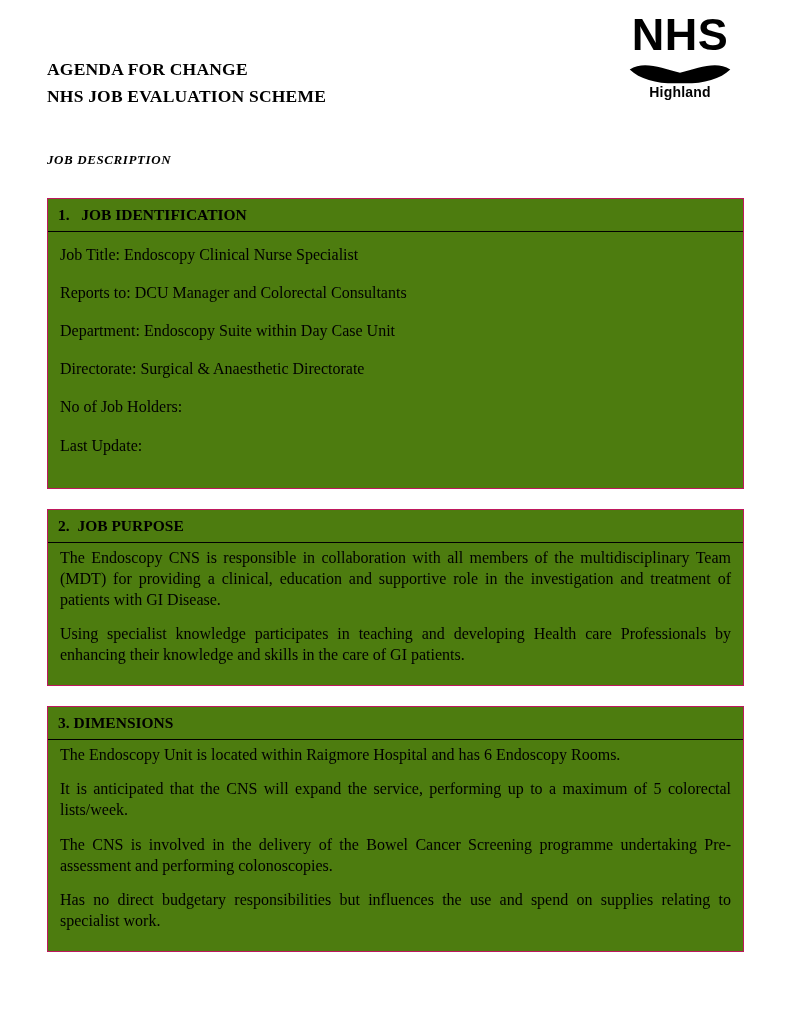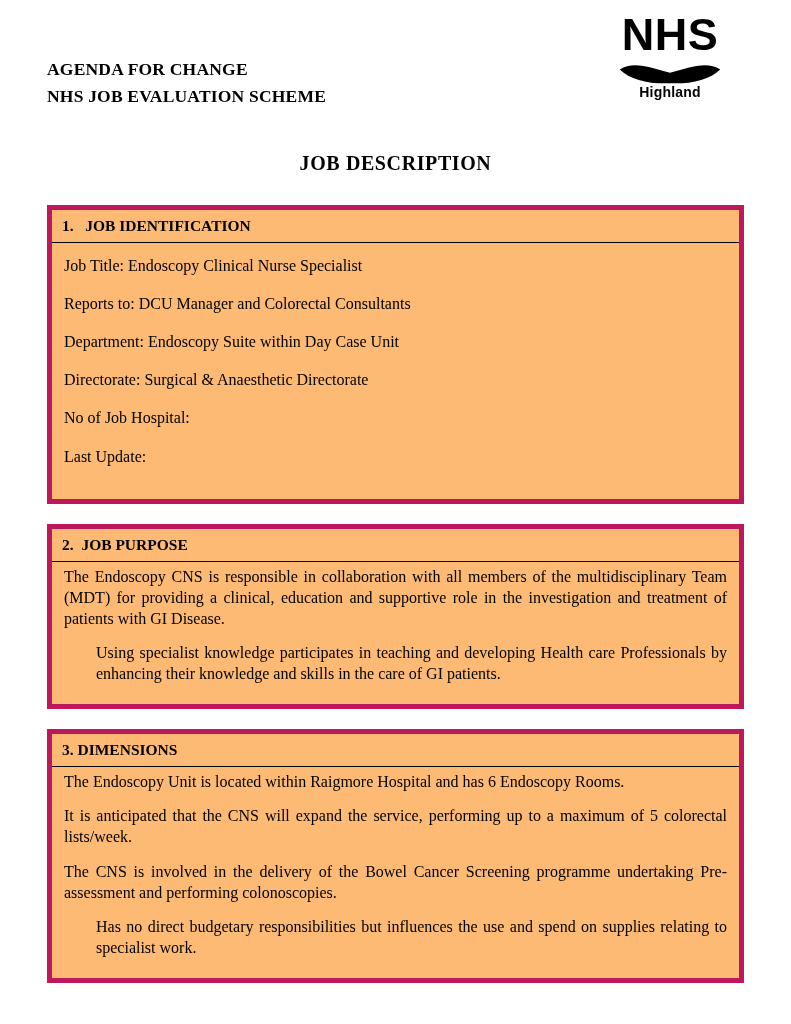--- a/index.html
+++ b/index.html
@@ -18,70 +18,70 @@
   }
   .doc-header { position: relative; height: 112px; }
   .header-titles {
     position: absolute; left: 0; right: 0; top: 42px;
     font-weight: bold;
     font-size: 17.5px;
     line-height: 1.55;
     letter-spacing: 0.2px;
   }
   .logo {
-    position: absolute; top: 0; right: 12px;
+    position: absolute; top: 0; right: 2px;
     width: 124px;
     text-align: center;
     font-family: "Liberation Sans", sans-serif;
   }
   .logo-nhs {
     font-weight: 900;
     font-size: 45px;
     line-height: 0.95;
     letter-spacing: 0.5px;
   }
   .logo-swoosh { display: block; width: 116px; height: 26px; margin: 2px auto 0 auto; }
   .logo-region {
     font-weight: bold;
     font-size: 14px;
     line-height: 1.05;
     letter-spacing: 0.2px;
   }
   .doc-title {
-    text-align: center;
-    font-size: 20px;
+    font-size: 13px;
     font-weight: bold;
     letter-spacing: 0.6px;
     margin: 26px 0 30px 0;
+    font-style: italic;
   }
   .box {
-    border: 5px solid #be185d;
+    border: 1px solid #be185d;
     margin-bottom: 20px;
-    background: #fdba74;
+    background: #4d7c0f;
   }
   .box-heading {
     font-weight: bold;
     font-size: 15.5px;
     padding: 7px 10px 7px 10px;
     border-bottom: 1px solid #000;
     white-space: pre;
   }
   .box-body {
     padding: 12px 12px 14px 12px;
     font-size: 16px;
     line-height: 1.32;
   }
   .box-body-lines p { margin: 0 0 17px 0; }
   .box-body-lines p:last-child { margin-bottom: 18px; }
   .box-body-paras { padding-top: 4px; }
   .box-body-paras p {
     text-align: justify;
     margin: 0 0 13px 0;
   }
-  .box-body-paras p:last-child { margin-bottom: 6px; margin-left: 32px; }
+  .box-body-paras p:last-child { margin-bottom: 6px; }
   .tall { min-height: 210px; }
 </style>
 </head>
 <body>
 
 <div class="page">
 
   <header class="doc-header">
     <div class="header-titles">
       <div>AGENDA FOR CHANGE</div>
@@ -98,21 +98,21 @@
 
   <h1 class="doc-title">JOB DESCRIPTION</h1>
 
   <section class="box">
     <div class="box-heading">1.   JOB IDENTIFICATION</div>
     <div class="box-body box-body-lines">
       <p>Job Title: Endoscopy Clinical Nurse Specialist</p>
       <p>Reports to: DCU Manager and Colorectal Consultants</p>
       <p>Department: Endoscopy Suite within Day Case Unit</p>
       <p>Directorate: Surgical &amp; Anaesthetic Directorate</p>
-      <p>No of Job Hospital:</p>
+      <p>No of Job Holders:</p>
       <p>Last Update:</p>
     </div>
   </section>
 
   <section class="box">
     <div class="box-heading">2.  JOB PURPOSE</div>
     <div class="box-body box-body-paras">
       <p>The Endoscopy CNS is responsible in collaboration with all members of the multidisciplinary Team (MDT) for providing a clinical, education and supportive role in the investigation and treatment of patients with GI Disease.</p>
       <p>Using specialist knowledge participates in teaching and developing Health care Professionals by enhancing their knowledge and skills in the care of GI patients.</p>
     </div>

